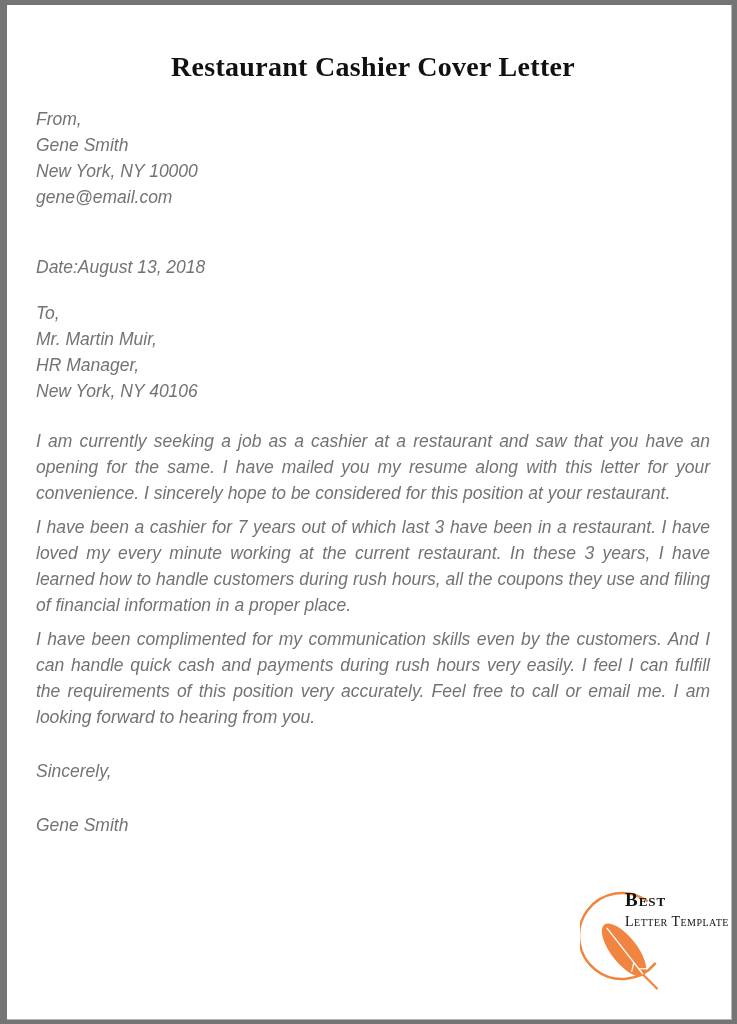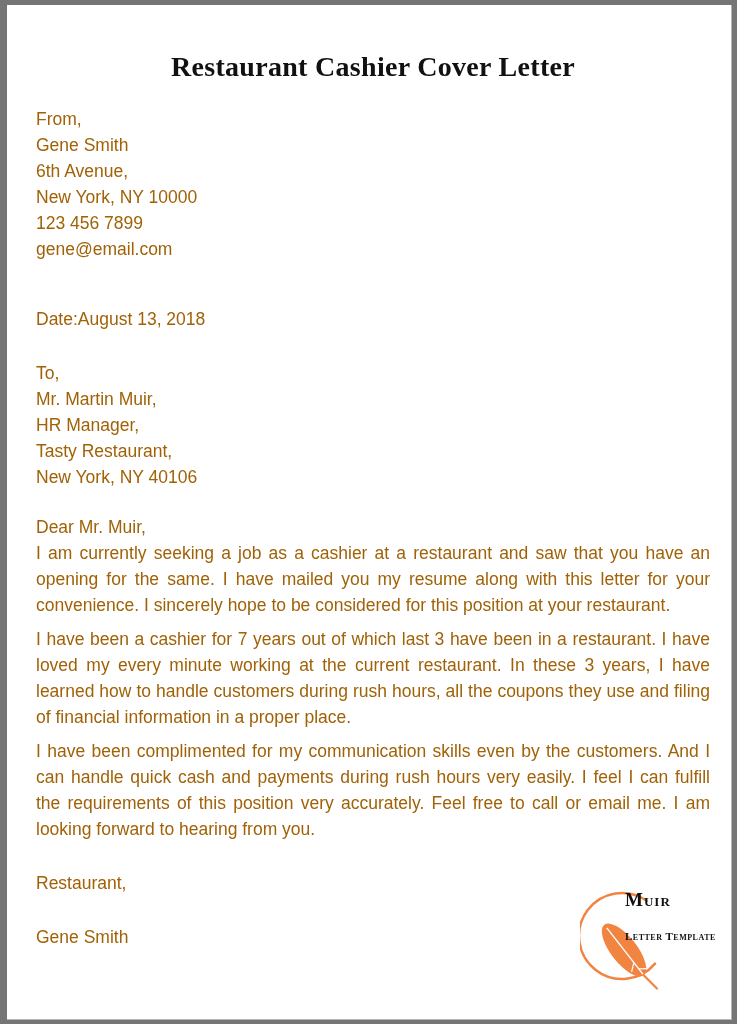--- a/index.html
+++ b/index.html
@@ -33,25 +33,26 @@
     font-family: "Liberation Serif", serif;
     font-weight: 700;
     font-size: 28px;
     line-height: 30px;
     letter-spacing: 0.3px;
     color: #111;
   }
   .line, .para {
     font-size: 17.5px;
     line-height: 26px;
-    color: #a16207;
+    color: #737373;
+    font-style: italic;
   }
   .sender    { margin-top: 24px; }
   .date      { margin-top: 44px; }
-  .recipient { margin-top: 28px; }
+  .recipient { margin-top: 20px; }
   .body-block{ margin-top: 24px; }
   .para      { text-align: justify; }
   .para.gap  { margin-top: 8px; }
   .closing   { margin-top: 28px; }
   .signature { margin-top: 28px; }
   .logo {
     position: absolute;
     right: 30px;
     bottom: 26px;
     width: 122px;
@@ -66,74 +67,69 @@
     font-variant: small-caps;
     font-size: 19px;
     letter-spacing: 1px;
     color: #111;
     white-space: nowrap;
   }
   .logo .tagline {
     position: absolute;
     left: 45px; top: 30px;
     font-family: "Liberation Serif", serif;
-    font-weight: 700;
+    font-weight: 400;
     font-variant: small-caps;
-    font-size: 11px;
+    font-size: 14px;
     letter-spacing: 0.5px;
     color: #111;
     white-space: nowrap;
-    margin-top: 16px;
   }
 </style>
 </head>
 <body>
 
 <div class="page">
 
   <h1 class="title">Restaurant Cashier Cover Letter</h1>
 
   <div class="sender">
     <div class="line">From,</div>
     <div class="line">Gene Smith</div>
-    <div class="line">6th Avenue,</div>
     <div class="line">New York, NY 10000</div>
-    <div class="line">123 456 7899</div>
     <div class="line">gene@email.com</div>
   </div>
 
   <div class="line date">Date:August 13, 2018</div>
 
   <div class="recipient">
     <div class="line">To,</div>
     <div class="line">Mr. Martin Muir,</div>
     <div class="line">HR Manager,</div>
-    <div class="line">Tasty Restaurant,</div>
     <div class="line">New York, NY 40106</div>
   </div>
 
   <div class="body-block">
-    <div class="line">Dear Mr. Muir,</div>
     <p class="para">I am currently seeking a job as a cashier at a restaurant and saw that you have an opening for the same. I have mailed you my resume along with this letter for your convenience. I sincerely hope to be considered for this position at your restaurant.</p>
   </div>
 
   <p class="para gap">I have been a cashier for 7 years out of which last 3 have been in a restaurant. I have loved my every minute working at the current restaurant. In these 3 years, I have learned how to handle customers during rush hours, all the coupons they use and filing of financial information in a proper place.</p>
   <p class="para gap">I have been complimented for my communication skills even by the customers. And I can handle quick cash and payments during rush hours very easily. I feel I can fulfill the requirements of this position very accurately. Feel free to call or email me. I am looking forward to hearing from you.</p>
 
-  <div class="line closing">Restaurant,</div>
+  <div class="line closing">Sincerely,</div>
   <div class="line signature">Gene Smith</div>
 
   <div class="logo">
     <svg viewBox="0 0 122 110" aria-hidden="true">
       <path d="M 66.7 16.8 A 43 43 0 1 0 75 79.6" fill="none" stroke="currentColor" stroke-width="2.5" stroke-linecap="round"></path>
       <g transform="rotate(-38 44 66)">
         <ellipse cx="44" cy="66" rx="13" ry="32" fill="currentColor"></ellipse>
         <line x1="44" y1="38" x2="44" y2="97" stroke="#ffffff" stroke-width="1.4"></line>
         <line x1="44" y1="82" x2="36.5" y2="88" stroke="#ffffff" stroke-width="1.2"></line>
         <line x1="44" y1="90" x2="51" y2="95" stroke="#ffffff" stroke-width="1.2"></line>
       </g>
       <line x1="63.5" y1="91" x2="77" y2="104.5" stroke="currentColor" stroke-width="2.2" stroke-linecap="round"></line>
     </svg>
-    <div class="brand">Muir</div>
+    <div class="brand">Best</div>
     <div class="tagline">Letter Template</div>
   </div>
 
 </div>
 
 </body></html>

